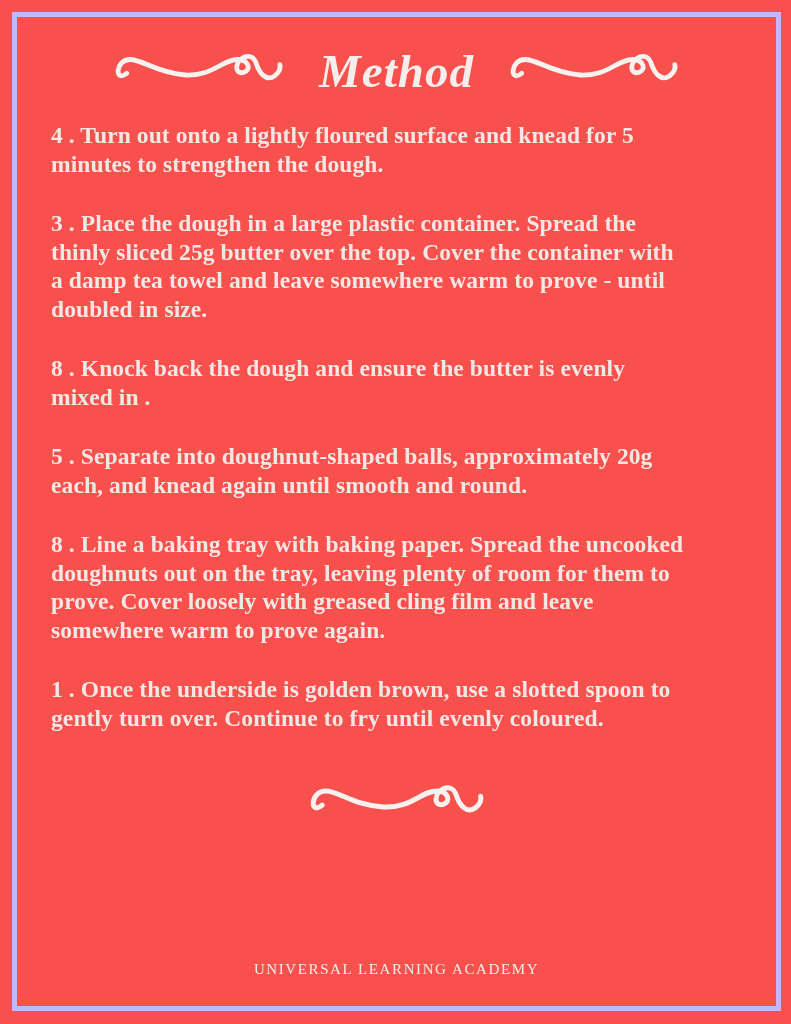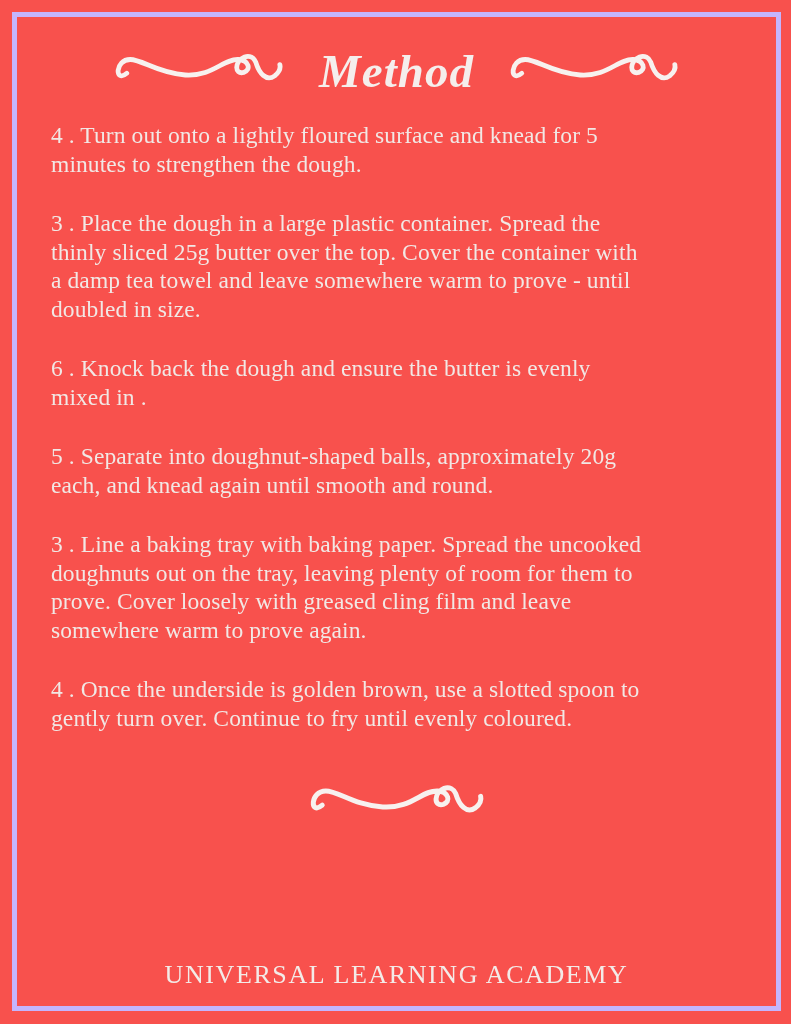--- a/index.html
+++ b/index.html
@@ -60,36 +60,37 @@
     padding: 0 26px 0 34px;
   }
   .step {
     margin: 0 0 31px 0;
     font-family: "Liberation Serif", serif;
     font-size: 23.5px;
     line-height: 28.5px;
     color: #f1e8e5;
     white-space: pre-line;
     letter-spacing: 0.1px;
+    font-weight: bold;
   }
   .bottom-flourish-row {
     margin-top: 14px;
     display: flex;
     justify-content: center;
   }
   .bottom-flourish-row .flourish {
     width: 178px;
     height: 60px;
   }
   .poster-footer {
     margin-top: auto;
-    margin-bottom: 16px;
+    margin-bottom: 28px;
     text-align: center;
     font-family: "Liberation Serif", serif;
-    font-size: 26px;
+    font-size: 15px;
     letter-spacing: 1.6px;
     color: #f3ebe8;
     font-weight: 500;
   }
 </style>
 </head>
 <body>
 
 <div class="frame">
 
@@ -119,29 +120,29 @@
     </svg>
   </header>
 
   <main class="steps">
     <p class="step">4 . Turn out onto a lightly floured surface and knead for 5
 minutes to strengthen the dough.</p>
     <p class="step">3 . Place the dough in a large plastic container. Spread the
 thinly sliced 25g butter over the top. Cover the container with
 a damp tea towel and leave somewhere warm to prove - until
 doubled in size.</p>
-    <p class="step">6 . Knock back the dough and ensure the butter is evenly
+    <p class="step">8 . Knock back the dough and ensure the butter is evenly
 mixed in .</p>
     <p class="step">5 . Separate into doughnut-shaped balls, approximately 20g
 each, and knead again until smooth and round.</p>
-    <p class="step">3 . Line a baking tray with baking paper. Spread the uncooked
+    <p class="step">8 . Line a baking tray with baking paper. Spread the uncooked
 doughnuts out on the tray, leaving plenty of room for them to
 prove. Cover loosely with greased cling film and leave
 somewhere warm to prove again.</p>
-    <p class="step">4 . Once the underside is golden brown, use a slotted spoon to
+    <p class="step">1 . Once the underside is golden brown, use a slotted spoon to
 gently turn over. Continue to fry until evenly coloured.</p>
   </main>
 
   <div class="bottom-flourish-row">
     <svg class="flourish" viewBox="0 0 200 64" aria-hidden="true">
       <path d="M 16 30
                C 2 42, 2 14, 20 14
                C 34 14, 52 30, 84 32
                C 116 34, 128 13, 146 14
                C 158 15, 161 26, 152 29

